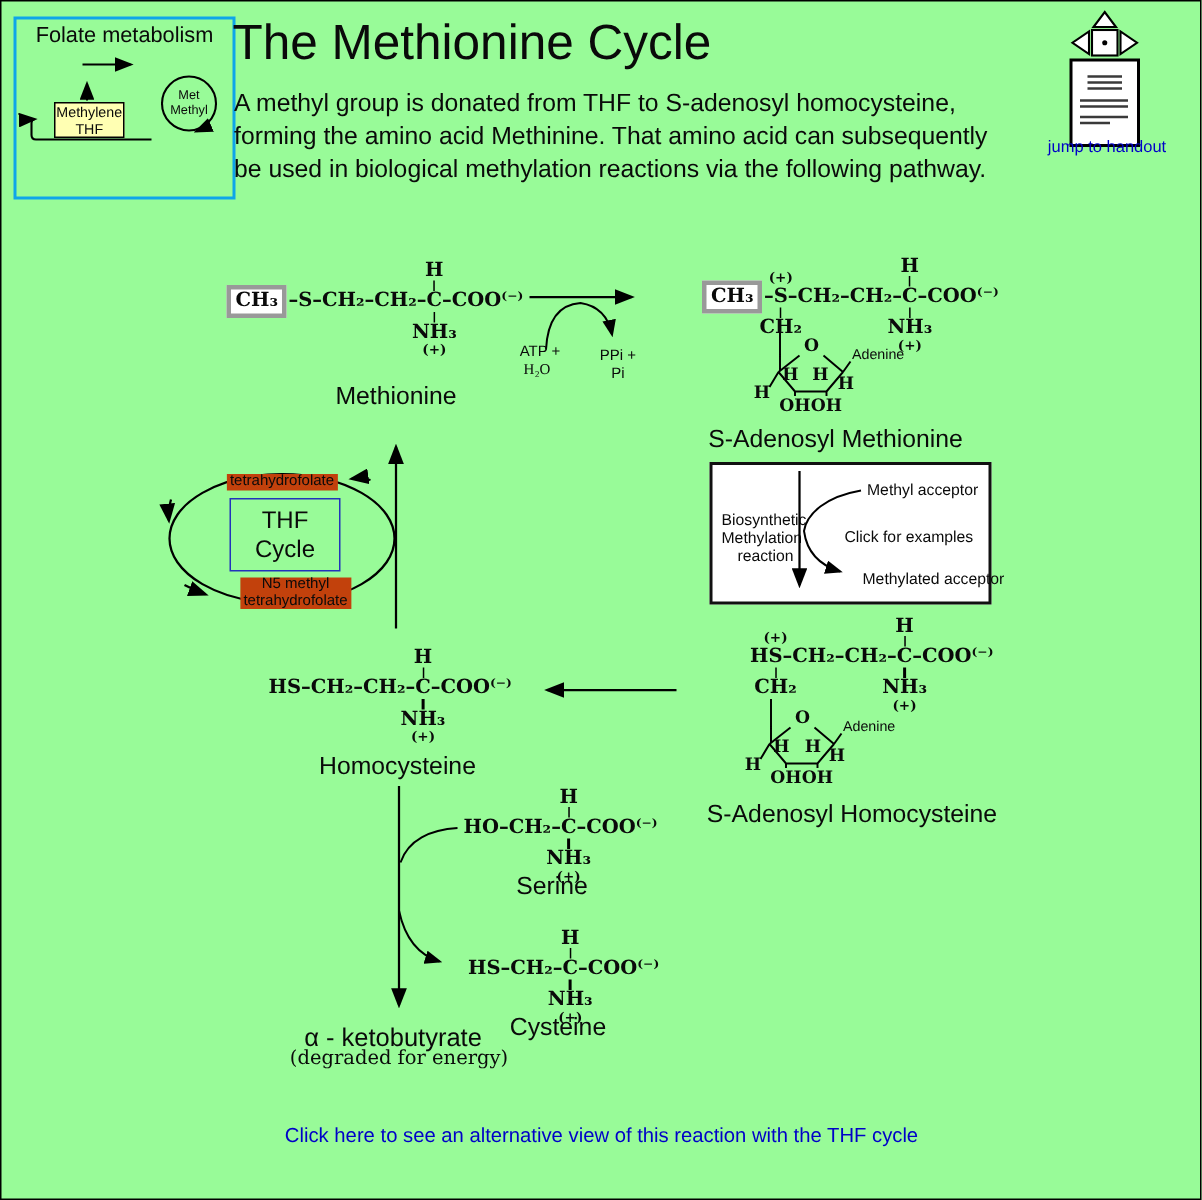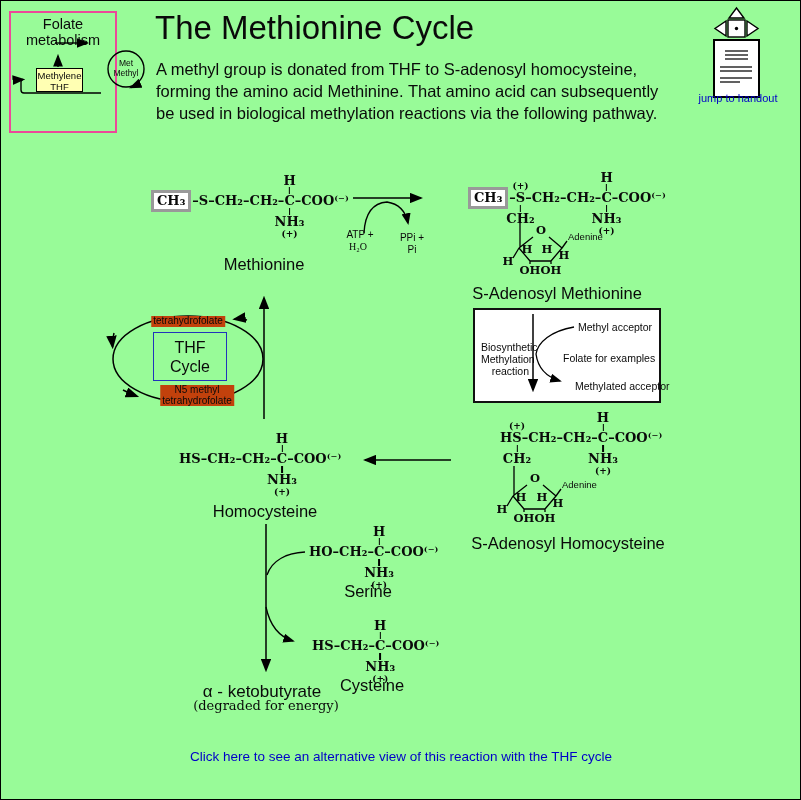--- a/index.html
+++ b/index.html
@@ -7,21 +7,21 @@
   body{font-family:"Liberation Sans","DejaVu Sans",sans-serif;color:#0a0a0a;background:#fff}
   #stage{position:relative;width:801px;height:800px;background:#98FB98;border:1px solid #000;overflow:hidden}
   .pre{white-space:pre-line}
   svg.lines{position:absolute;left:0;top:0;overflow:visible}
 
   
   .page-title{position:absolute;left:154px;top:8px;font-size:33px;letter-spacing:0}
   .subtitle{position:absolute;left:155px;top:57px;font-size:16.5px;line-height:22px}
 
   
-  .folate{position:absolute;left:8px;top:10px;width:108px;height:122px;border:2px solid #ec4899;cursor:pointer}
+  .folate{position:absolute;left:8px;top:10px;width:148px;height:122px;border:2px solid #0ea5e9;cursor:pointer}
   .folate .ttl{position:absolute;left:0;right:0;top:3px;text-align:center;font-size:14.5px}
   .folate .node{position:absolute;left:25px;top:55px;width:47px;height:24px;background:#FFFFB3;border:1px solid #000;
     font-size:9.5px;line-height:11px;text-align:center;padding-top:1px}
   .folate .cyc{position:absolute;left:115px;top:46px;font-size:8.5px;line-height:9.5px;text-align:center;transform:translateX(-50%)}
   .folate .foot{position:absolute;left:0;right:0;bottom:4px;text-align:center;font-size:11.5px}
 
   
   .handout-label{position:absolute;left:737px;top:91px;transform:translateX(-50%);font-size:11px;color:#0000C8;white-space:nowrap;cursor:pointer}
 
   
@@ -103,21 +103,21 @@
   </svg>
   <div class="handout-label">jump to handout</div>
 
   <div class="thfbox pre">THF
 Cycle</div>
   <div class="biobox">
     <div class="btitle">Biosynthetic
 Methylation
 reaction</div>
     <span class="bt" style="left:103px;top:11px">Methyl acceptor</span>
-    <span class="bt" style="left:88px;top:42px">Folate for examples</span>
+    <span class="bt" style="left:88px;top:42px">Click for examples</span>
     <span class="bt" style="left:100px;top:70px">Methylated acceptor</span>
   </div>
 
   <svg class="lines" width="801" height="800" viewBox="0 0 801 800">
     <defs>
       <marker id="ah" markerWidth="9" markerHeight="7" refX="7.5" refY="3.5" orient="auto">
         <path d="M0,0 L9,3.5 L0,7 z" fill="#000"></path>
       </marker>
     </defs>
 

